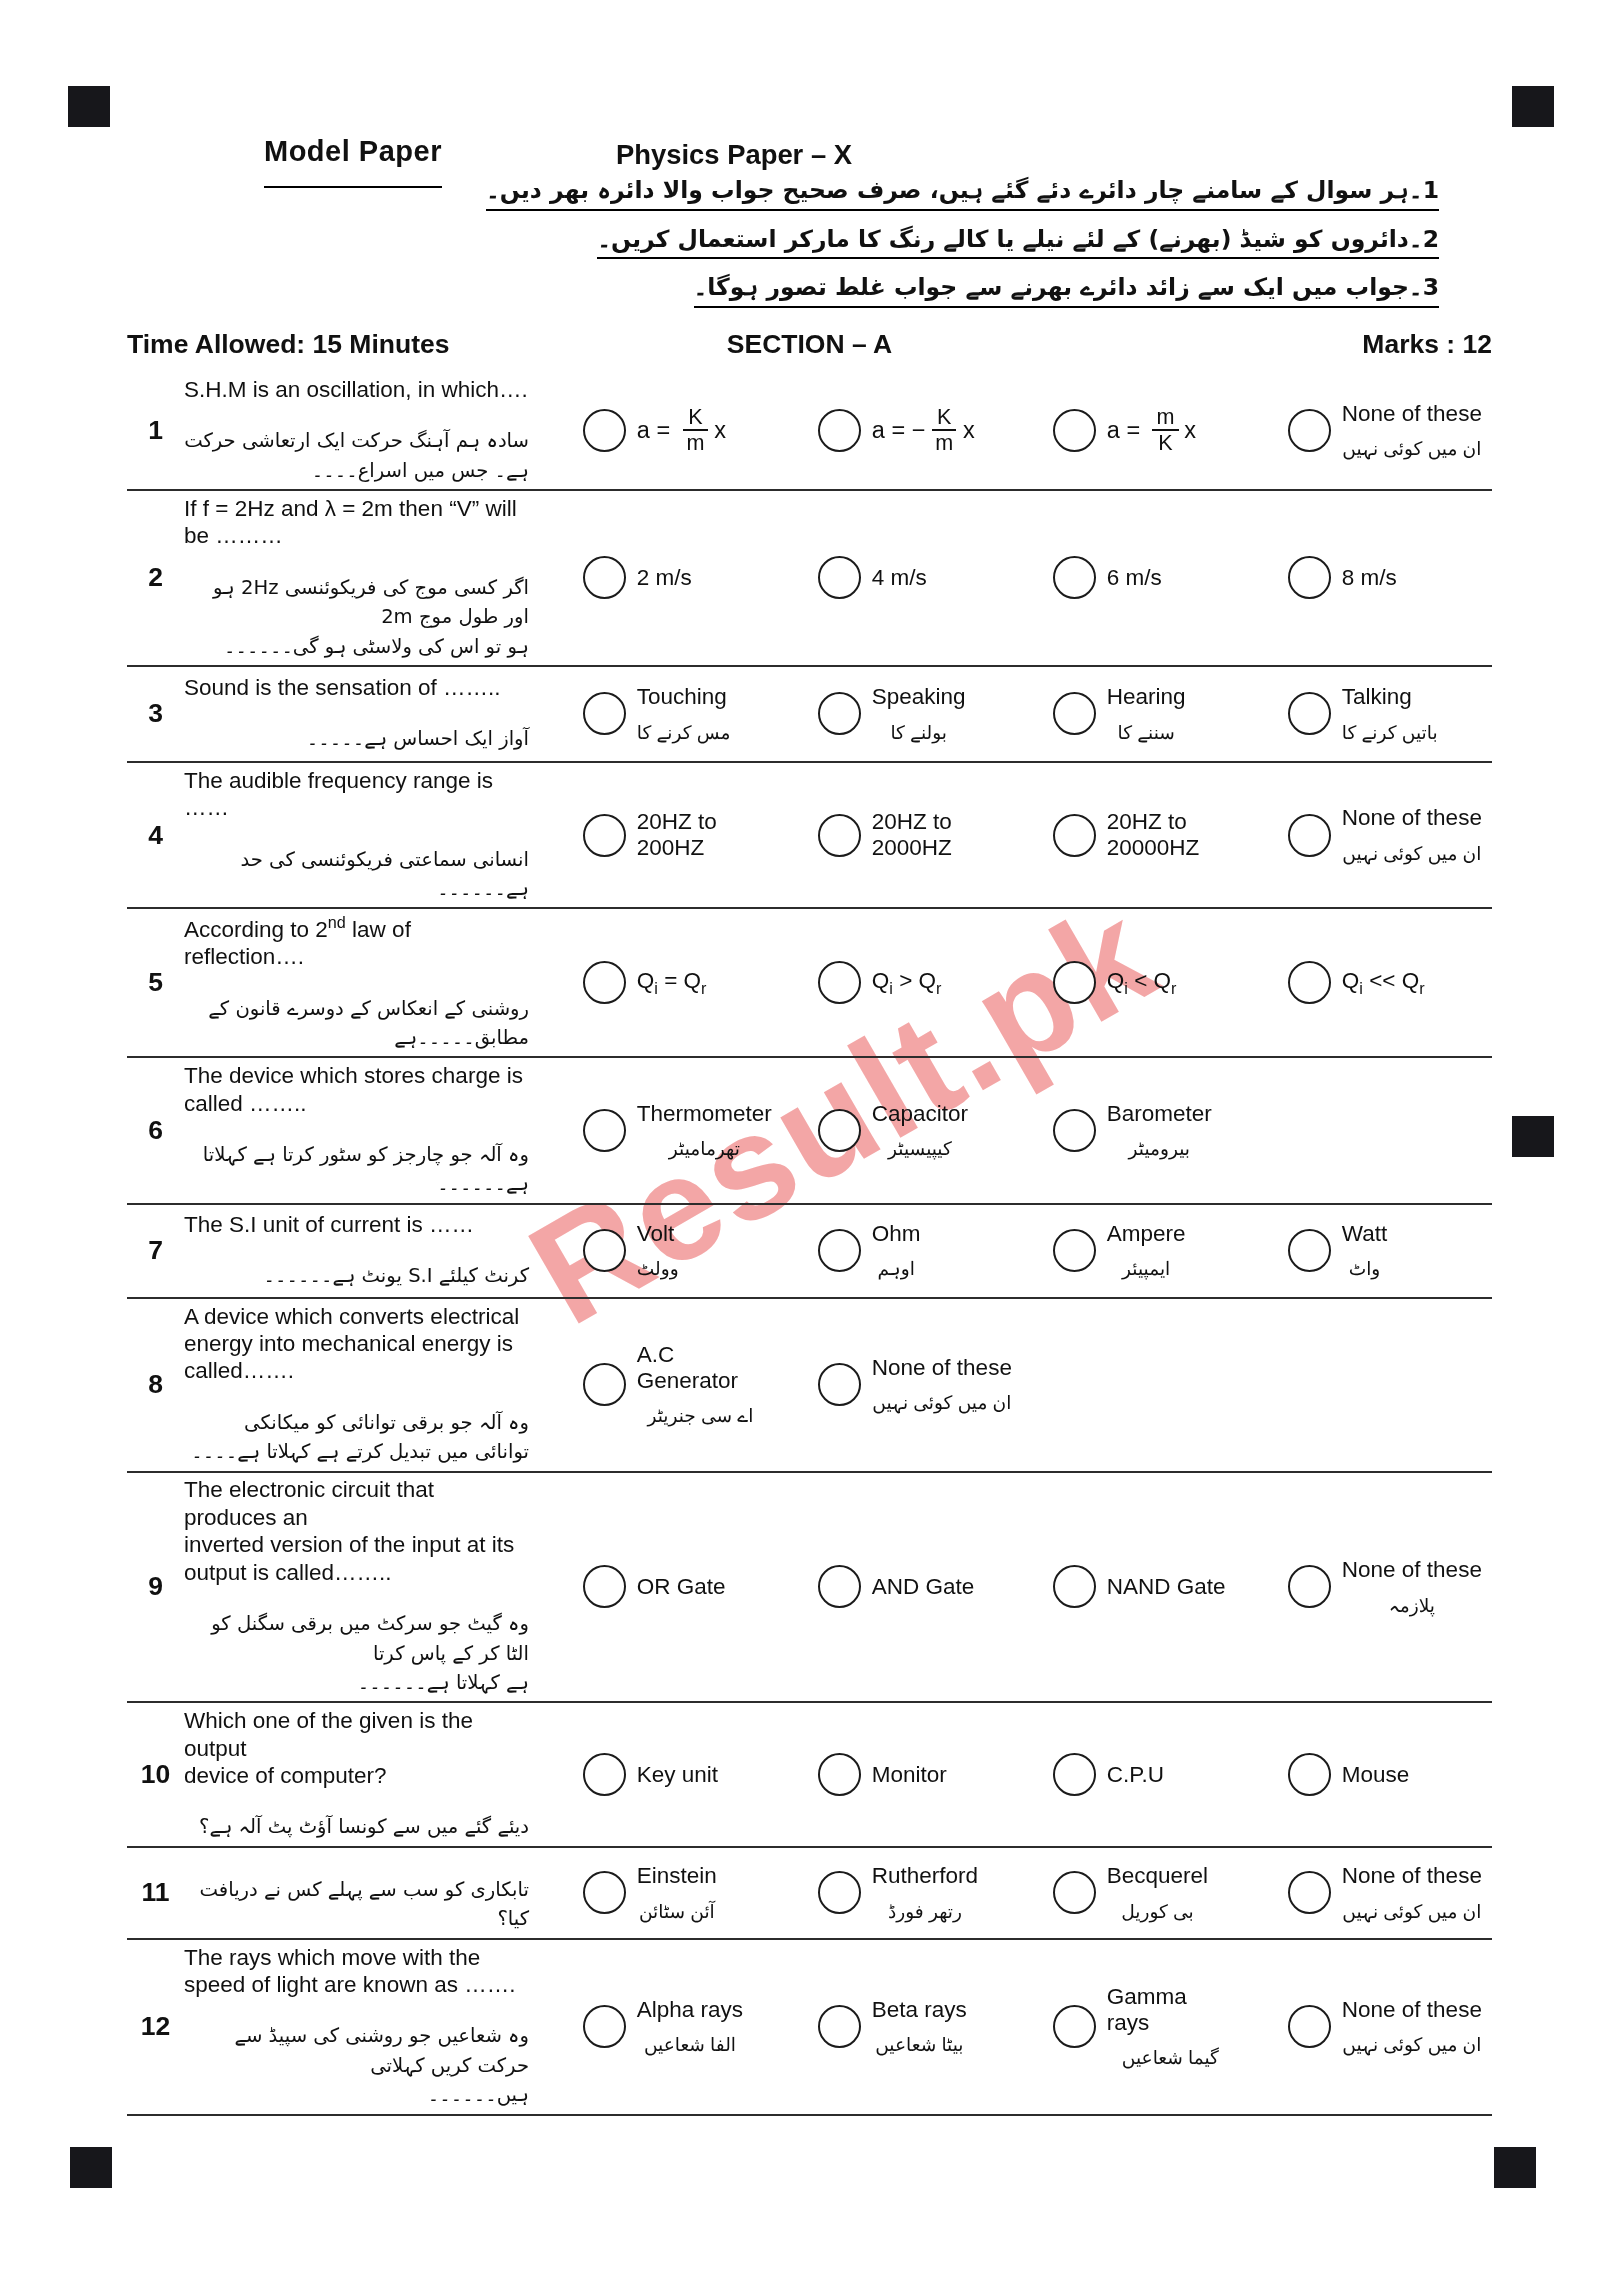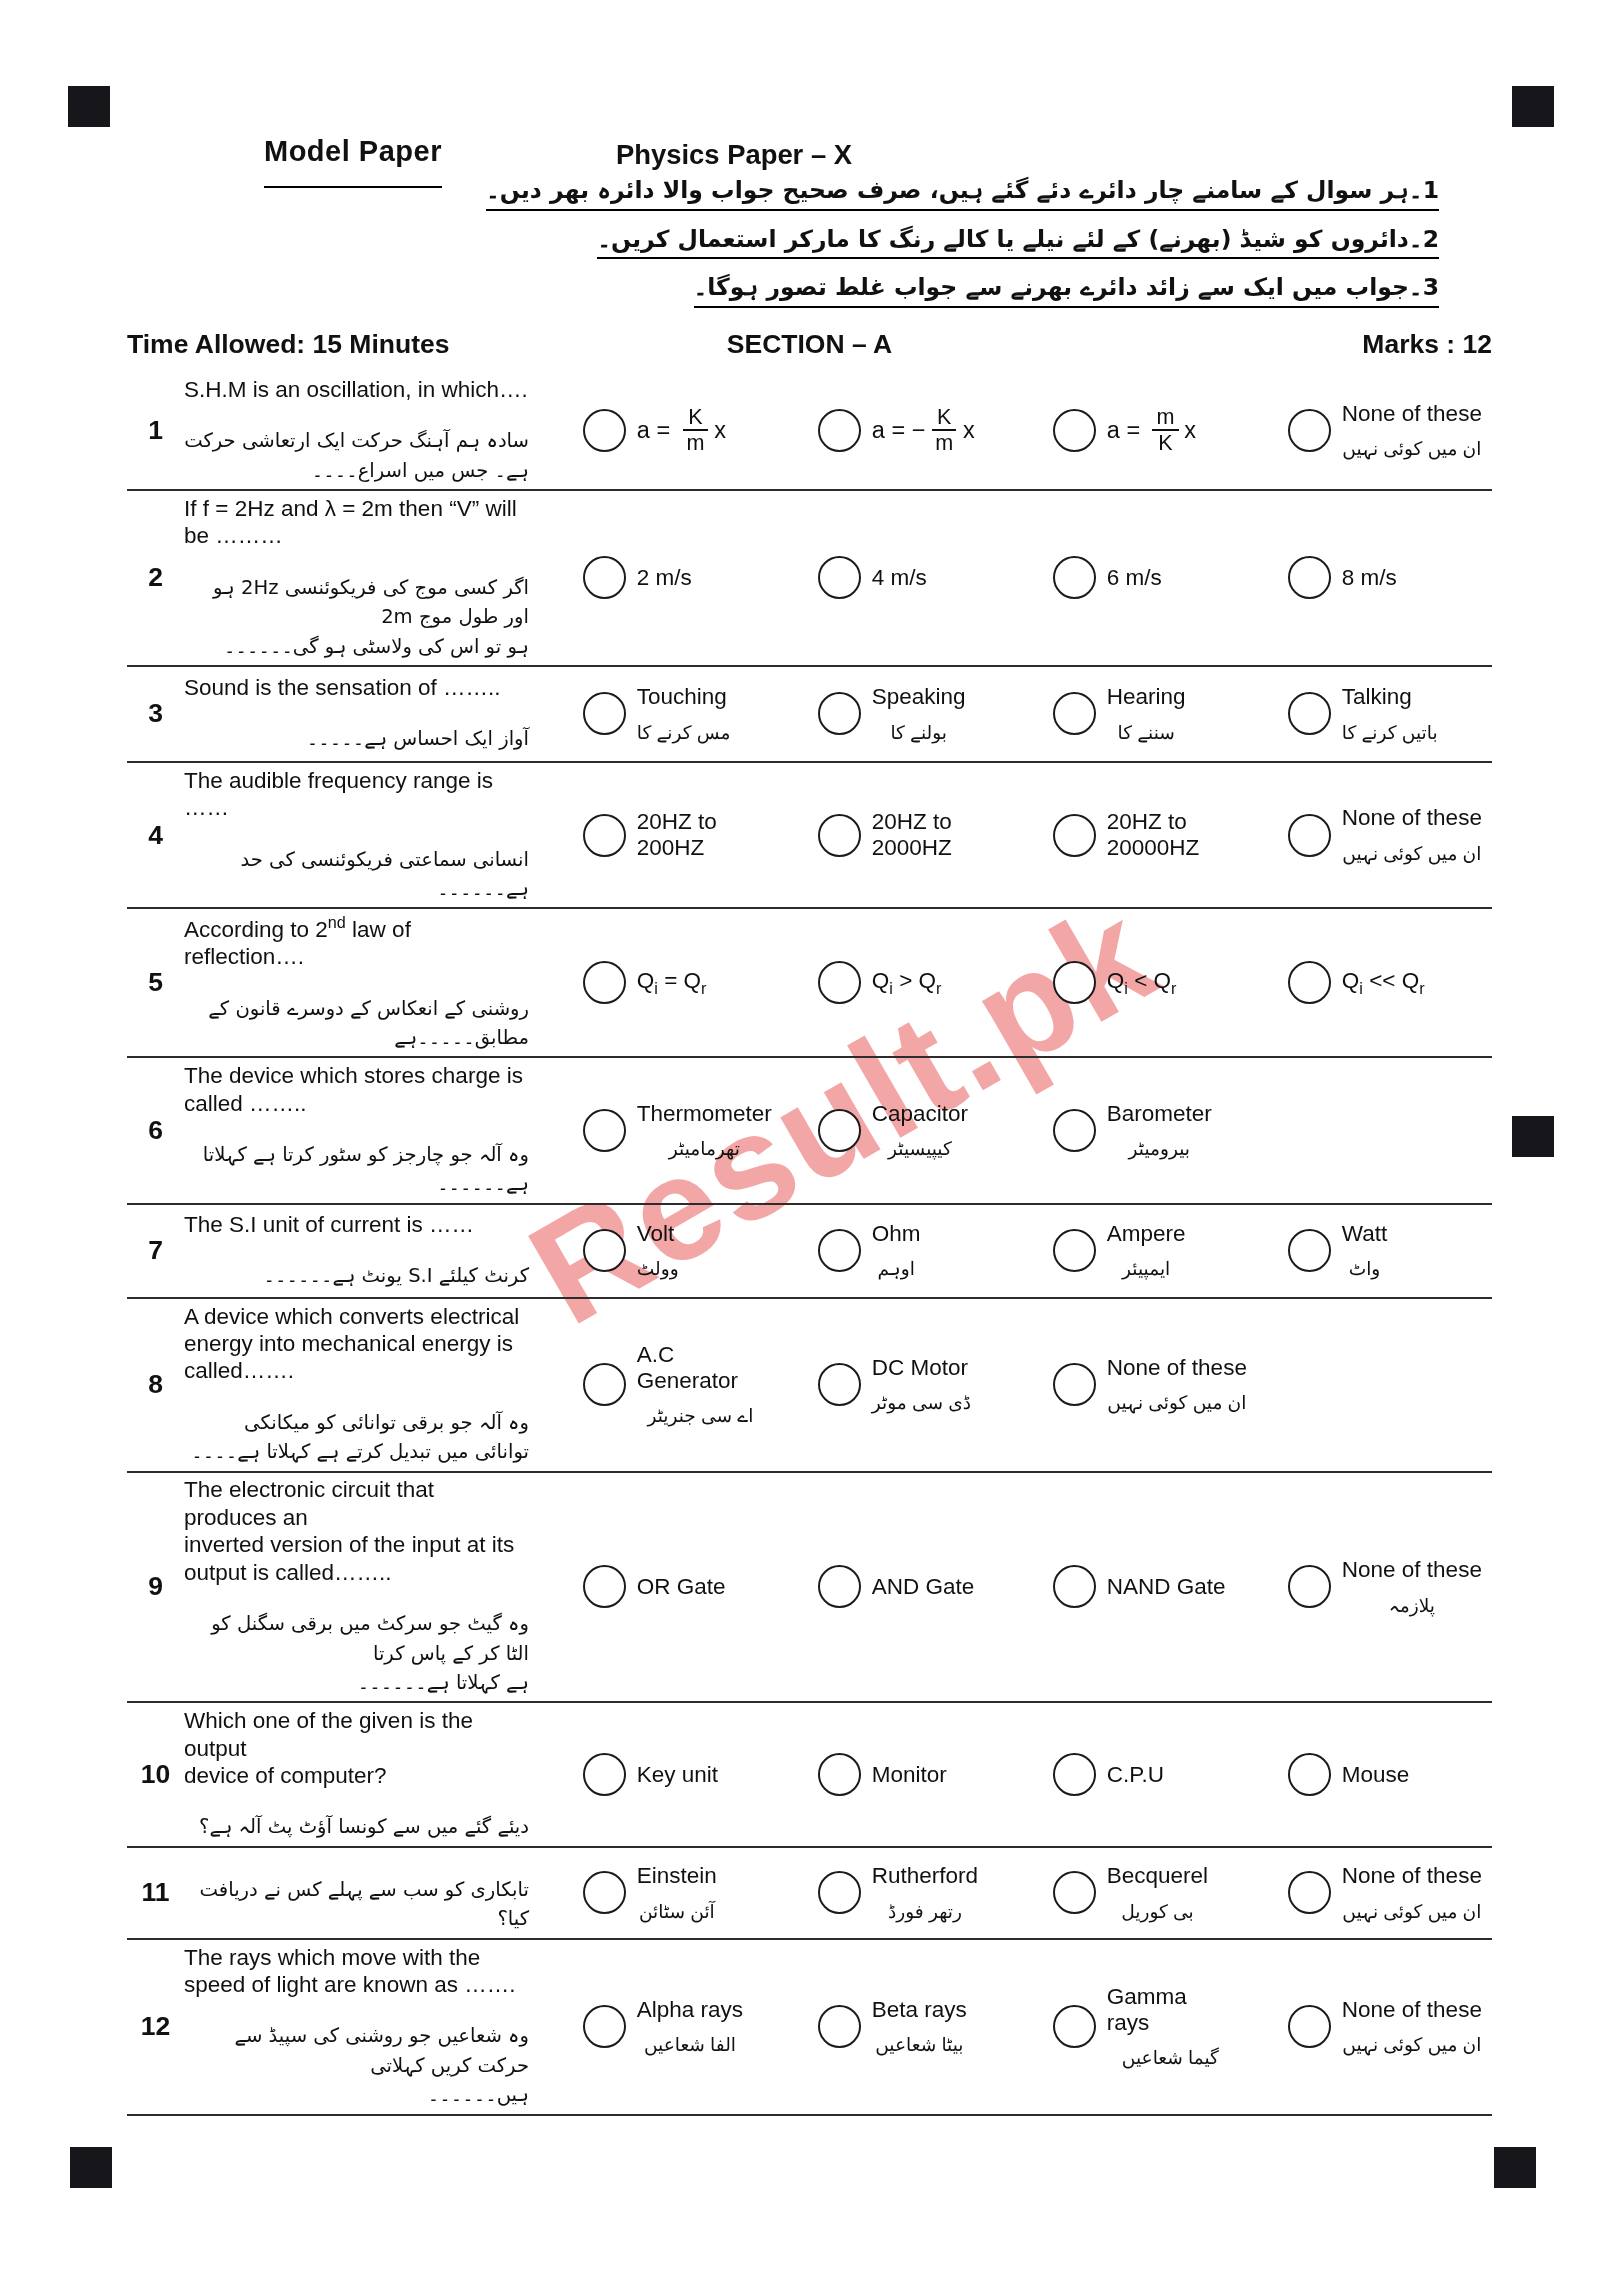--- a/index.html
+++ b/index.html
@@ -364,27 +364,20 @@
             <div class="opt">
               <div class="bubble"></div>
               <div class="labels">
                 <div class="olen">A.C Generator</div>
                 <div class="olur" dir="rtl">اے سی جنریٹر</div>
               </div>
             </div>
             <div class="opt">
               <div class="bubble"></div>
               <div class="labels">
-                <div class="olen">DC Motor</div>
-                <div class="olur" dir="rtl">ڈی سی موٹر</div>
-              </div>
-            </div>
-            <div class="opt">
-              <div class="bubble"></div>
-              <div class="labels">
                 <div class="olen">None of these</div>
                 <div class="olur" dir="rtl">ان میں کوئی نہیں</div>
               </div>
             </div>
           </div>
         </div>
         <div class="qrow" style="min-height: 192px;">
           <div class="qnum">9</div>
           <div class="qtext">
             <div class="en">The electronic circuit that produces an<br>inverted version of the input at its<br>output is called……..</div>

